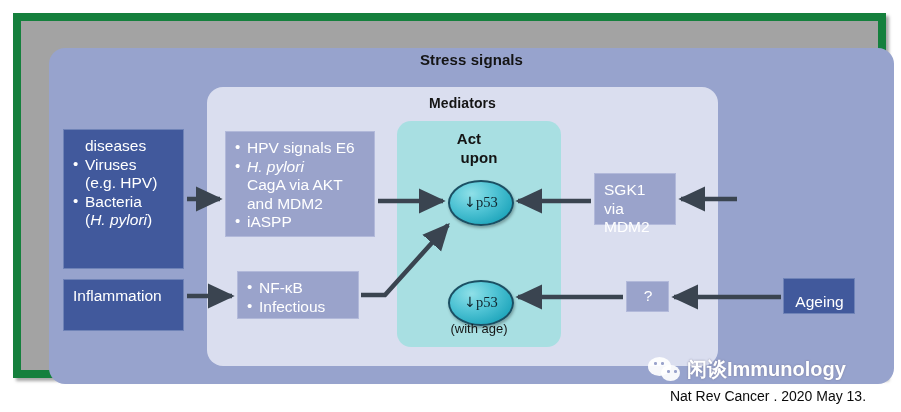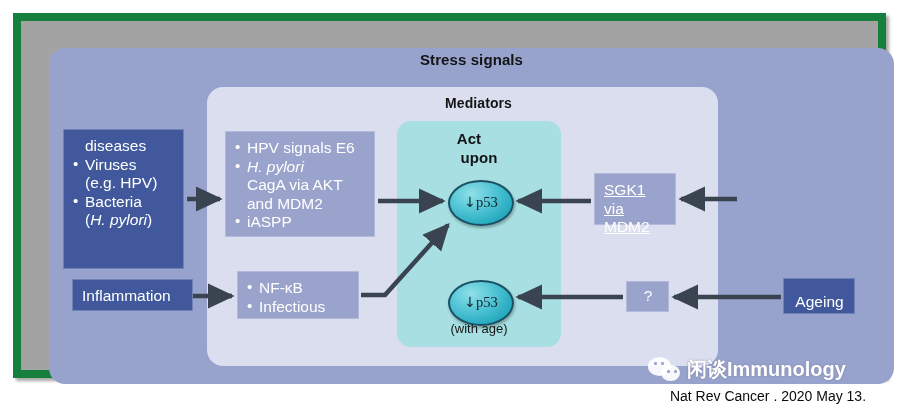--- a/index.html
+++ b/index.html
@@ -17,49 +17,49 @@
   .panel-outer{position:absolute;left:28px;top:27px;width:845px;height:336px;
       background:#97a3cd;border-radius:16px;}
   .panel-mediators{position:absolute;left:186px;top:66px;width:511px;height:279px;
       background:#dadeef;border-radius:16px;}
   .panel-act{position:absolute;left:376px;top:100px;width:164px;height:226px;
       background:#a8dfe2;border-radius:14px;}
 
   .panel-title{position:absolute;text-align:center;color:#141414;
       font-weight:bold;letter-spacing:.1px;}
   .t-stress{left:0;top:30px;width:845px;font-size:15px;}
-  .t-med{left:0;top:8px;width:511px;font-size:14px;padding-left:16px;}
+  .t-med{left:0;top:8px;width:511px;font-size:14px;}
 
   
   .box{position:absolute;box-sizing:border-box;color:#ffffff;
        font-size:15.5px;line-height:18.5px;}
   .box.dark{background:#41599c;border:1px solid #6f83b7;}
   .box.light{background:#9aa3cb;border:1px solid #b2b9da;}
   .box .pad{padding:7px 8px 6px 9px;}
   .box ul{margin:0;padding:0;list-style:none;}
   .box li{position:relative;padding-left:12px;margin:0;}
   .box li:before{content:"\2022";position:absolute;left:0;top:-1px;font-size:15px;}
   .box .cont{padding-left:12px;display:block;}
   .box .ctr{text-align:center;}
   em{font-style:italic;}
 
   #box-infection{left:42px;top:108px;width:121px;height:140px;}
-  #box-inflammation{left:51px;top:258px;width:121px;height:32px;}
+  #box-inflammation{left:42px;top:258px;width:121px;height:52px;}
   #box-med-top{left:204px;top:110px;width:150px;height:106px;}
   #box-med-bottom{left:216px;top:250px;width:122px;height:48px;}
   #box-sgk1{left:573px;top:152px;width:82px;height:52px;}
   #box-question{left:605px;top:260px;width:43px;height:31px;}
   #box-stress{left:718px;top:151px;width:155px;height:53px;}
   #box-ageing{left:762px;top:257px;width:72px;height:36px;}
 
   #box-inflammation .pad{padding-top:7px;}
   #box-question .pad{padding-top:5px;}
   #box-ageing .pad{padding-top:14px;}
   #box-stress .pad{padding-top:7px;}
-  #box-sgk1 .pad{padding-top:7px;text-decoration:underline;}
+  #box-sgk1 .pad{padding-top:7px;}
 
   
   .oval{position:absolute;width:62px;height:42px;border-radius:50%;
       border:2px solid #1b4f63;
       background:radial-gradient(ellipse at 35% 28%, #8fe0e8 0%, #4fc3d4 42%, #21a7bd 78%, #1a93ab 100%);
       box-shadow:1px 2px 3px rgba(0,0,0,.3);
       color:#10242c;font-size:14.5px;text-align:center;line-height:40px;
       font-family:"Liberation Serif","DejaVu Serif",serif;}
   #oval-p53-top{left:427px;top:159px;}
   #oval-p53-bottom{left:427px;top:259px;}

